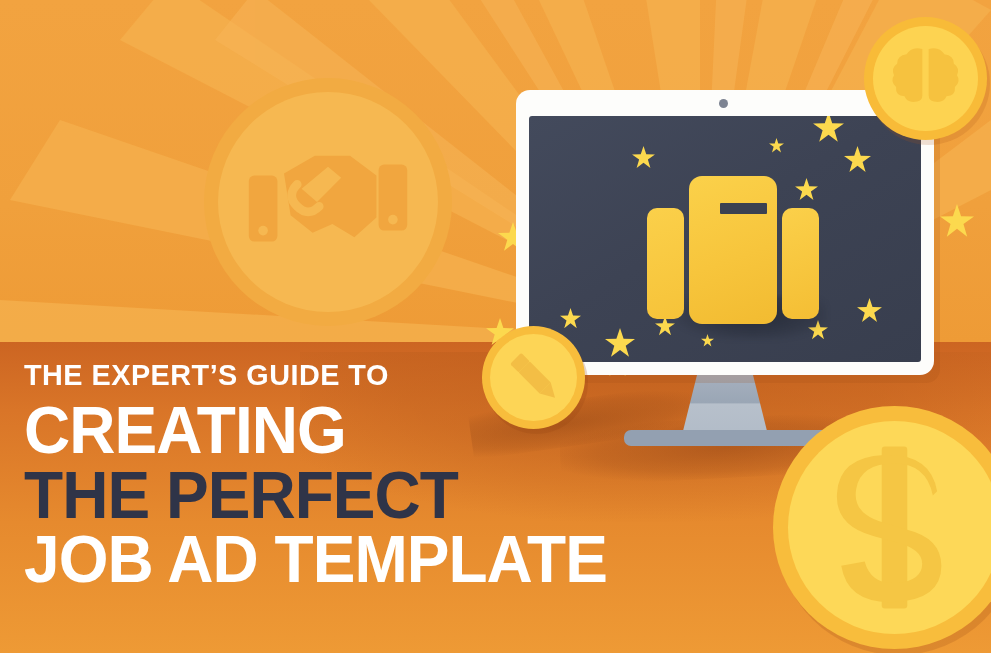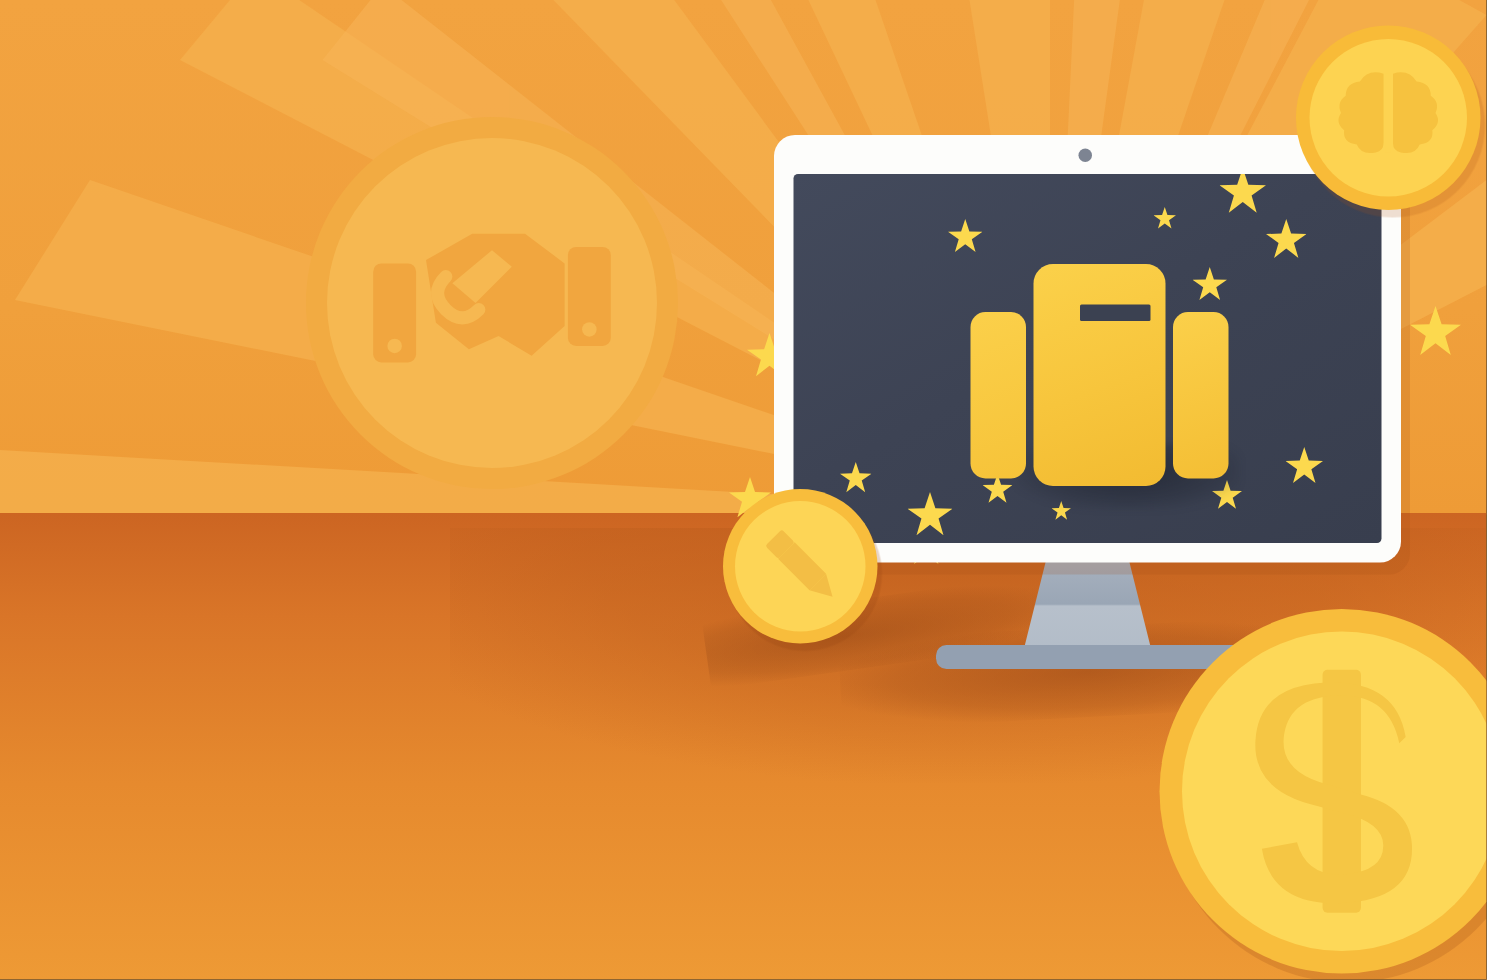--- a/index.html
+++ b/index.html
@@ -255,14 +255,20 @@
     <div class="coin-face">
       <svg width="100%" height="100%" viewBox="0 0 100 100" aria-hidden="true">
         <g fill="#f5c644">
           <rect x="44" y="12" width="12" height="76" rx="1.5"></rect>
           <path d="M68 35 q-3 -15 -18 -15 q-16 0 -18 12 q-2 12 14 16 l10 3 q16 4 16 17 q0 16 -22 17 q-22 1 -25 -17 l11 -2 q3 11 15 10 q12 -1 12 -9 q0 -7 -12 -10 l-11 -3 q-18 -5 -17 -20 q1 -17 22 -18 q22 -1 25 17 Z"></path>
         </g>
       </svg>
     </div>
   </div>
 
+  <div class="headline">
+    <div class="kicker">THE EXPERT’S GUIDE TO</div>
+    <div class="l1">CREATING</div>
+    <div class="l2">THE PERFECT</div>
+    <div class="l3">JOB AD TEMPLATE</div>
+  </div>
 
 </div>
 
 </body></html>

